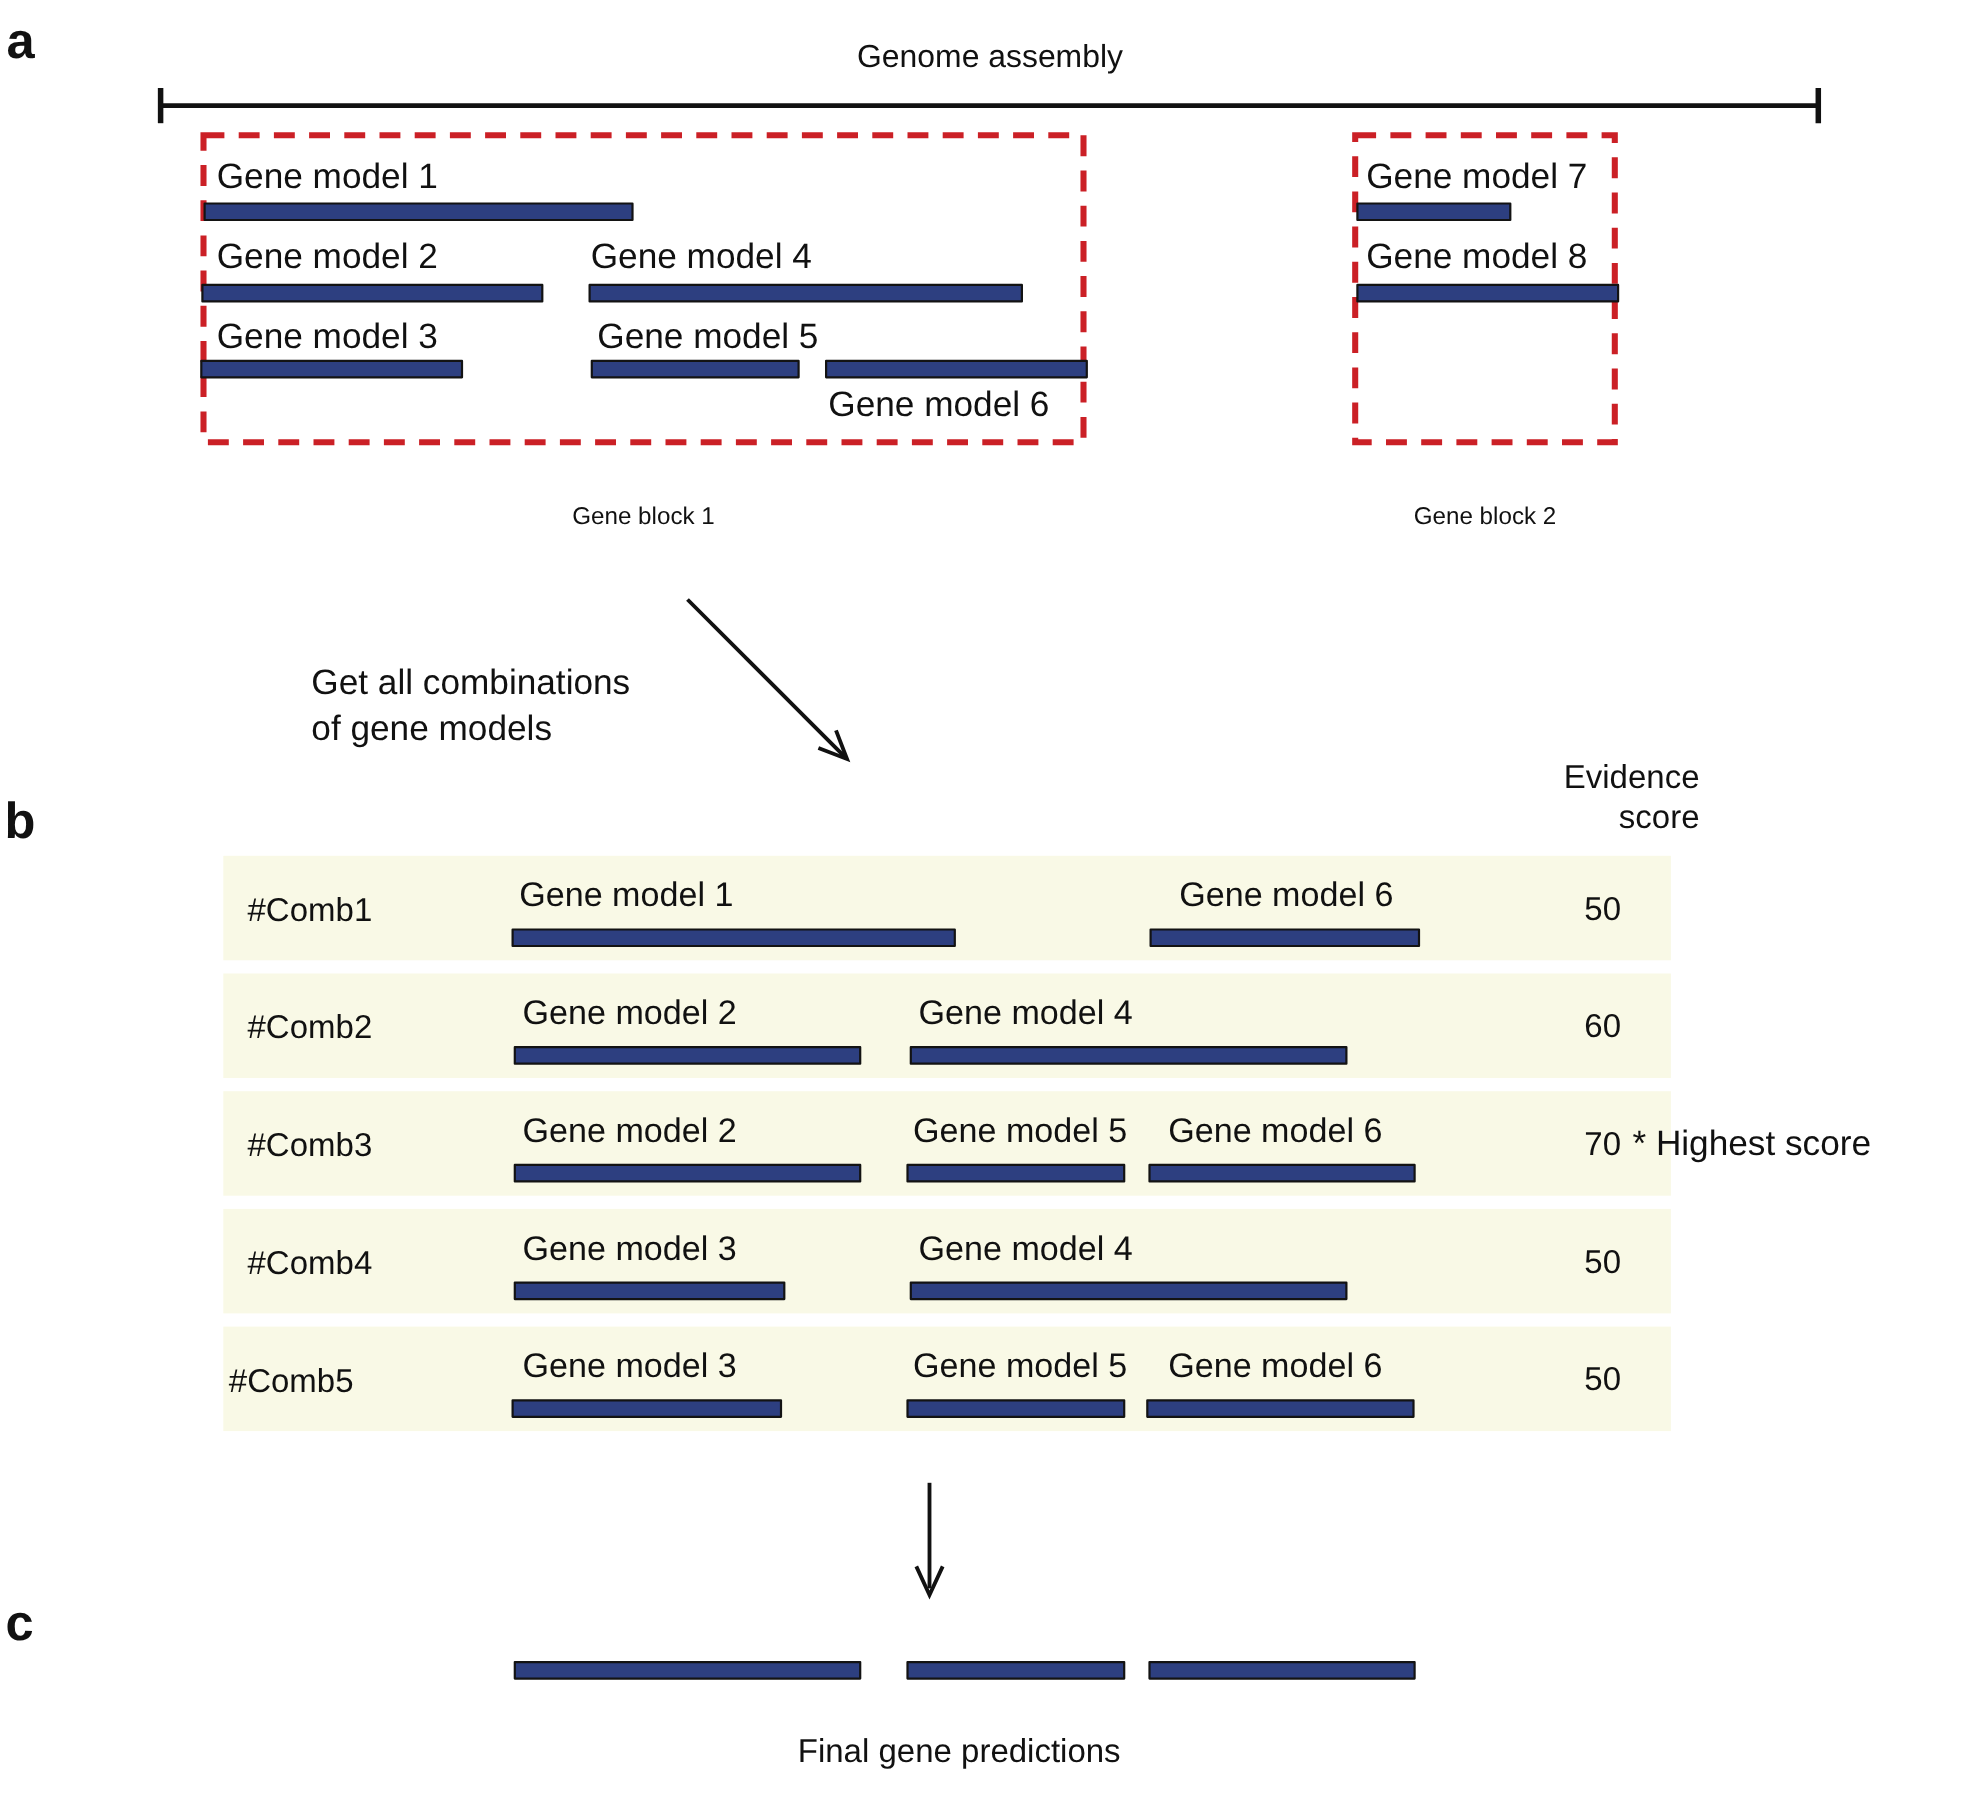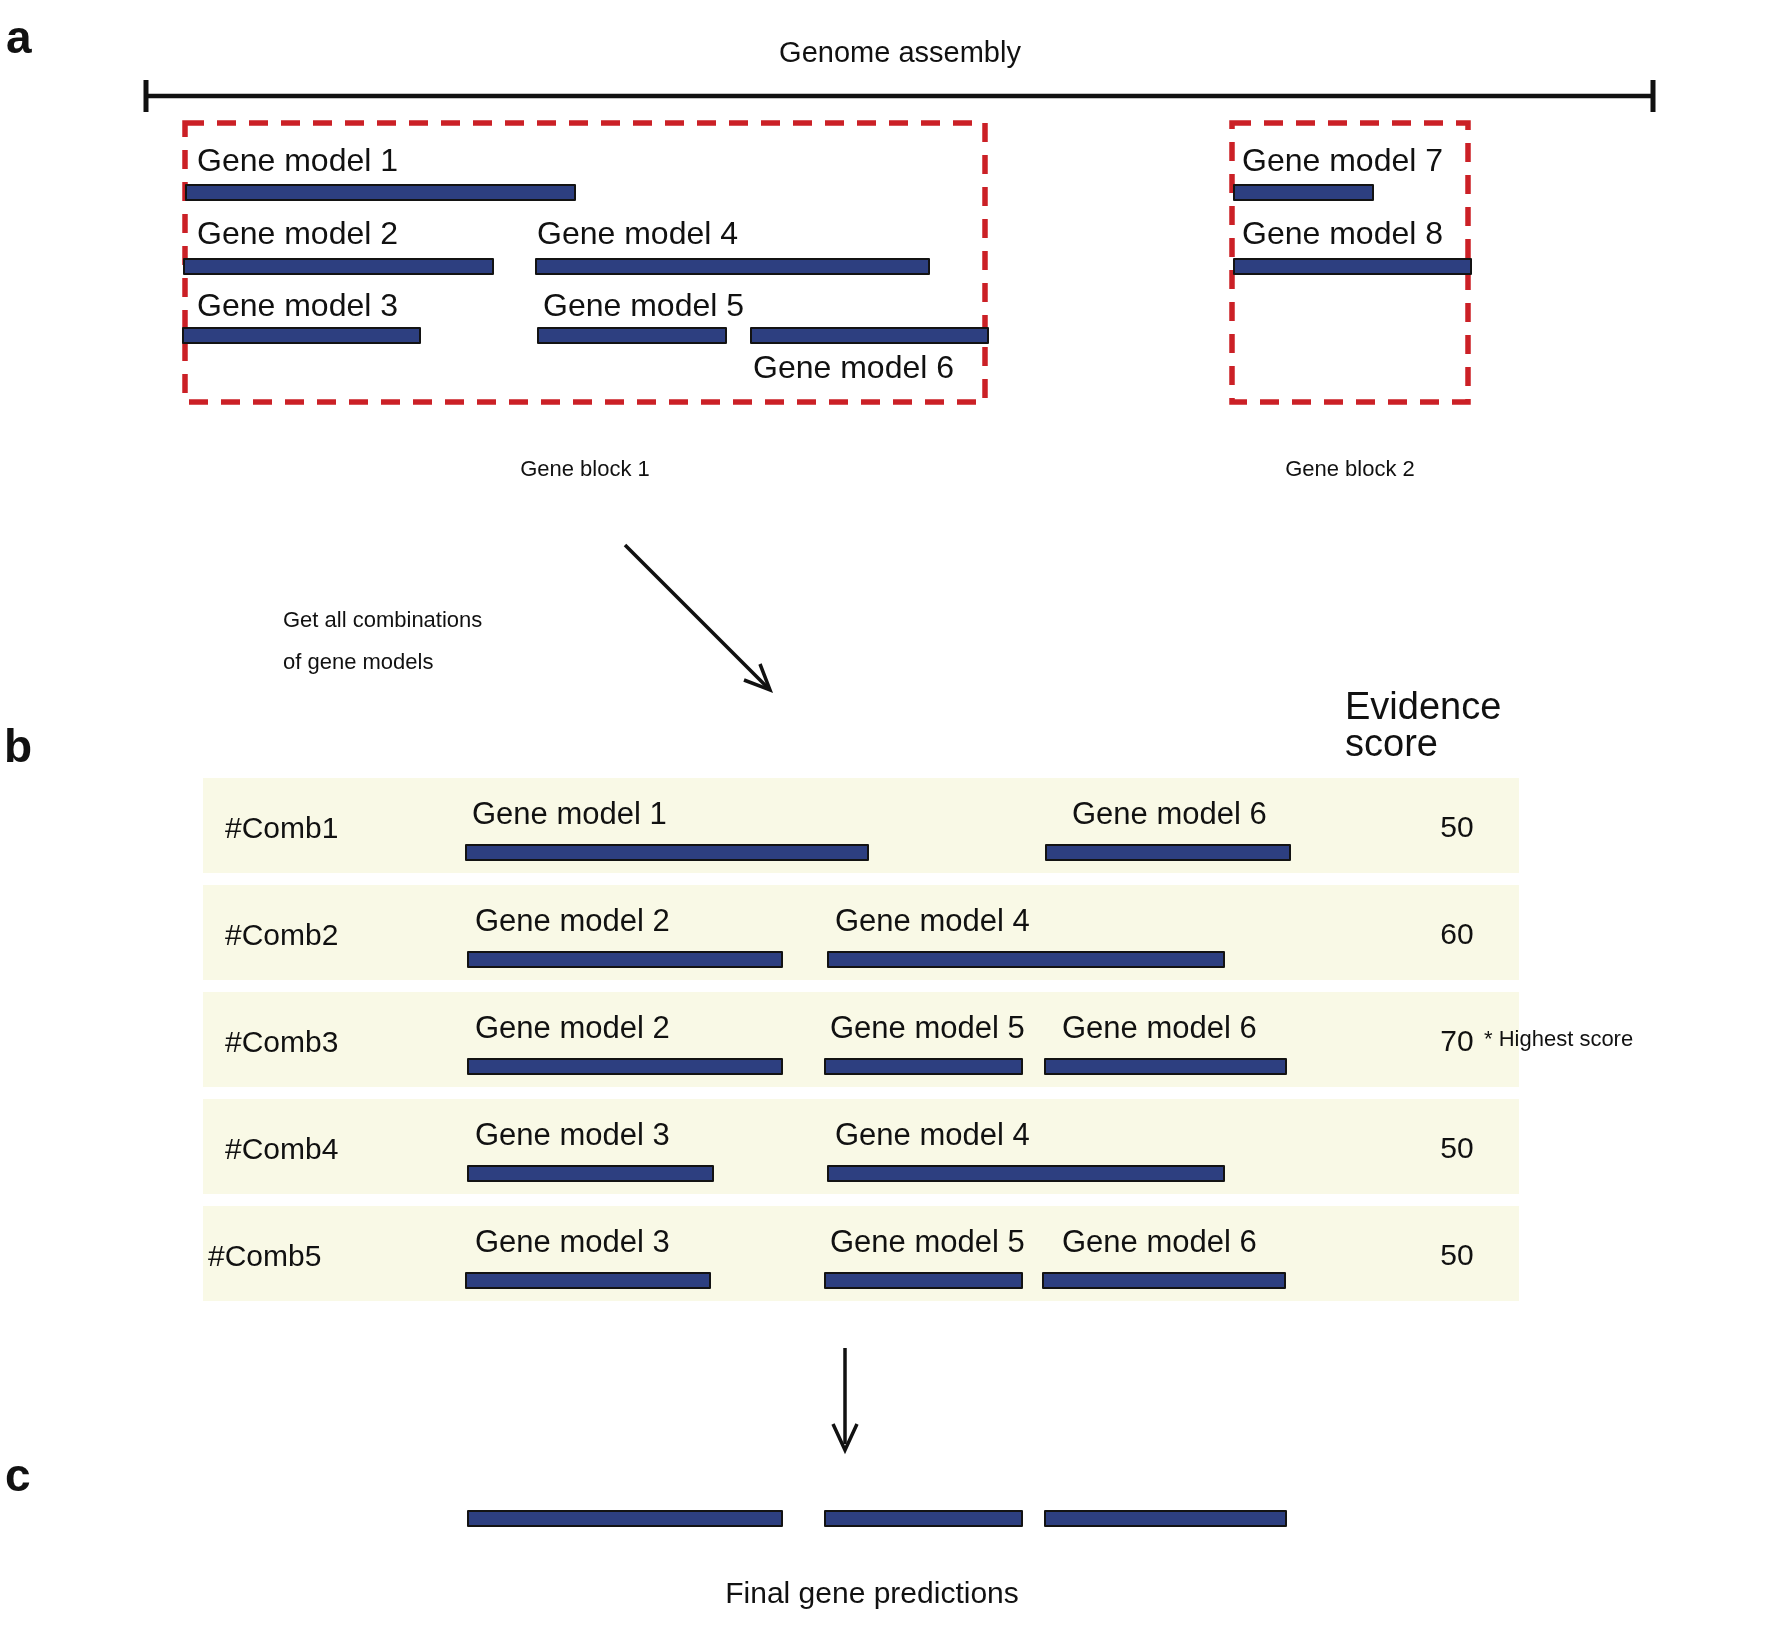--- a/index.html
+++ b/index.html
@@ -10,26 +10,26 @@
   }
   .abs{position:absolute;}
   .panel-letter{font-size:46px;font-weight:bold;line-height:1;}
   .fig-title{font-size:29px;text-align:center;}
   .model-label{font-size:32px;white-space:nowrap;line-height:1.1;}
   .block-label{font-size:22px;text-align:center;white-space:nowrap;}
   .gbar{
     position:absolute;height:13px;background:#2d3f80;
     border:2.5px solid #131313;border-radius:1px;
   }
-  .note-text{font-size:22px;line-height:42px;white-space:nowrap;}
+  .note-text{font-size:32px;line-height:42px;white-space:nowrap;}
   .row-band{position:absolute;left:203px;width:1316px;height:95px;background:#f9f9e6;}
   .comb-label{font-size:30px;white-space:nowrap;}
   .b-model-label{font-size:31px;white-space:nowrap;line-height:1.1;}
   .score-text{font-size:30px;width:100px;text-align:center;}
-  .score-header{font-size:38px;line-height:37px;text-align:left;width:200px;}
+  .score-header{font-size:30px;line-height:37px;text-align:right;width:200px;}
   .caption{font-size:30px;text-align:center;width:400px;}
   svg.overlay{position:absolute;left:0;top:0;}
 </style>
 </head>
 <body>
 
 <div class="canvas">
 
   <svg class="overlay" width="1784" height="1640" viewBox="0 0 1784 1640">
 

